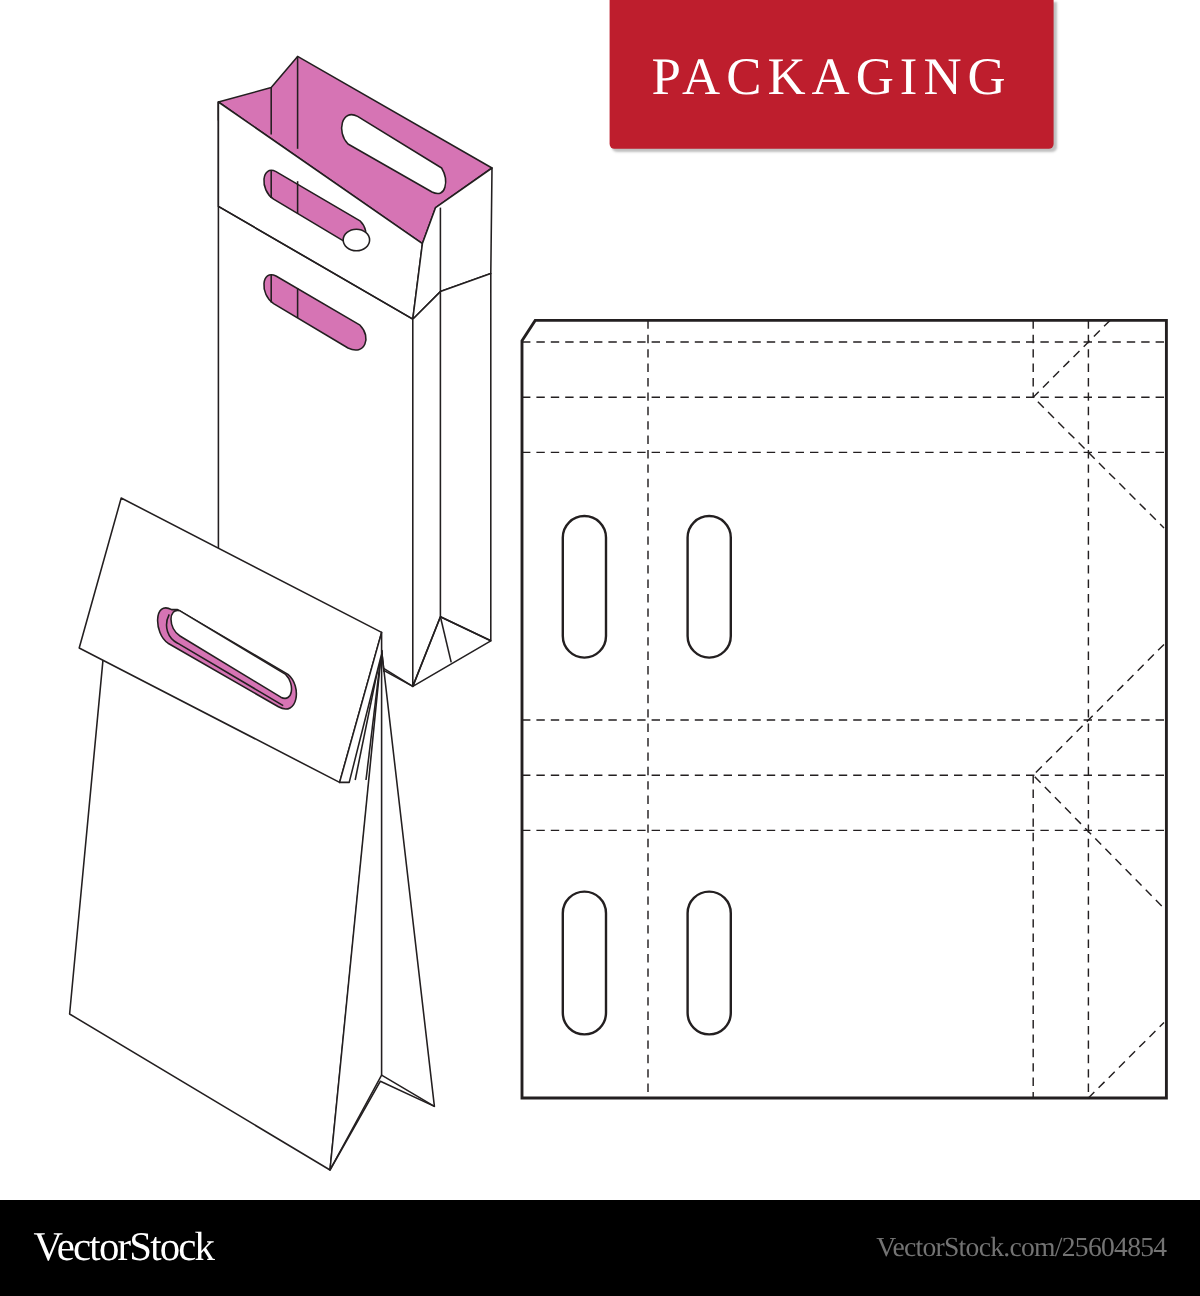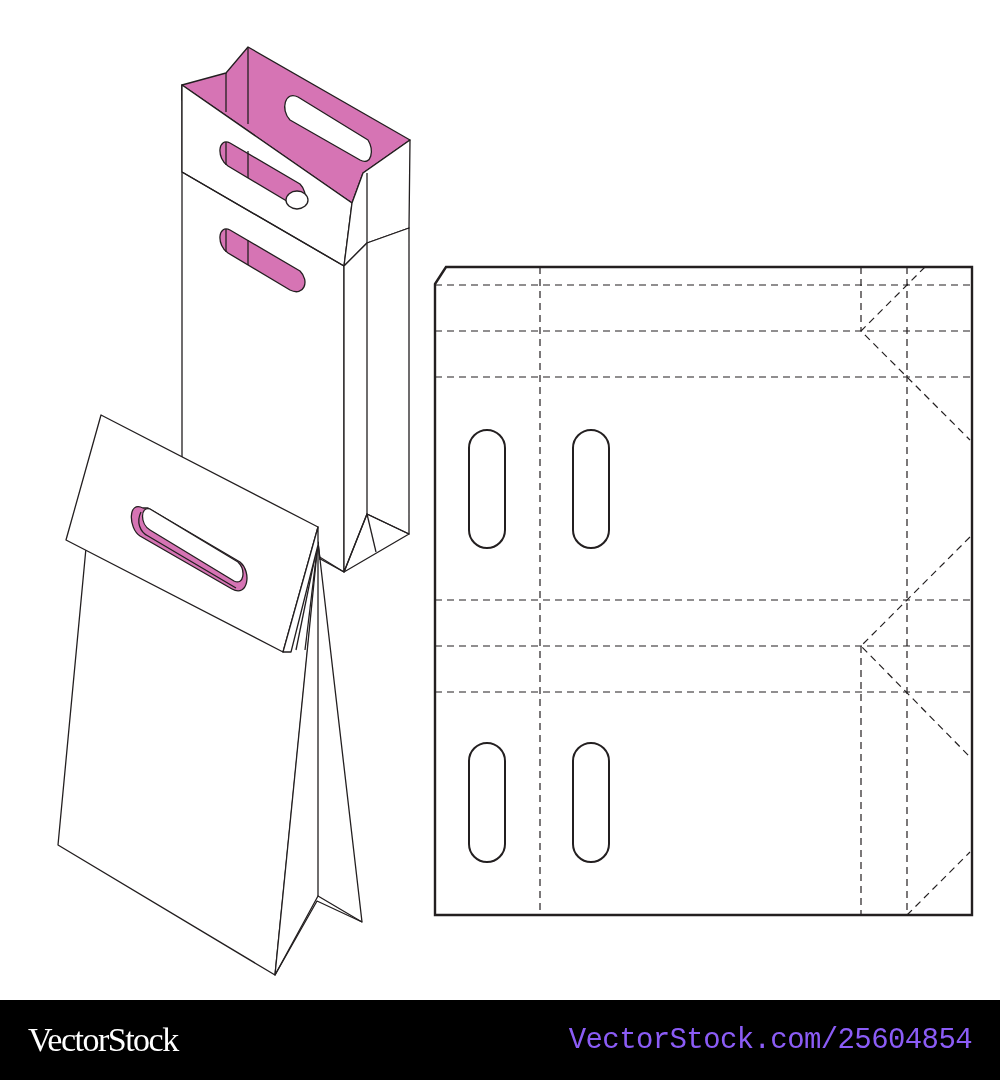--- a/index.html
+++ b/index.html
@@ -14,21 +14,21 @@
   .banner-text {
     color: #ffffff; font-family: "Liberation Serif", "DejaVu Serif", serif;
     font-size: 44px; letter-spacing: 5px; font-weight: normal; padding-top: 2px;
   }
   .footer {
     position: absolute; left: 0; top: 1000px; width: 1000px; height: 80px;
     display: flex; align-items: center; justify-content: space-between;
     box-sizing: border-box; padding: 0 28px 0 28px;
   }
   .footer-logo { color: #ffffff; font-size: 34px; letter-spacing: -1.5px; font-family: Liberation Serif, serif; }
-  .footer-url { color: #8b5cf6; font-size: 29px; letter-spacing: -0.6px; font-family: Liberation Mono, monospace; }
+  .footer-url { color: #737373; font-size: 23px; letter-spacing: -0.6px; font-family: Liberation Serif, serif; }
   svg { position: absolute; left: 0; top: 0; }
 </style>
 </head>
 <body>
 
 <div class="canvas">
   <svg width="1000" height="1000" viewBox="0 0 1000 1000">
 
     <g stroke="#231F20" stroke-width="1.3" fill="none" stroke-linejoin="round">
 
@@ -107,18 +107,21 @@
 
       <g stroke="#231F20" stroke-width="2" fill="#ffffff">
         <rect x="469" y="430" width="36" height="118" rx="18" ry="18"></rect>
         <rect x="573" y="430" width="36" height="118" rx="18" ry="18"></rect>
         <rect x="469" y="743" width="36" height="119" rx="18" ry="18"></rect>
         <rect x="573" y="743" width="36" height="119" rx="18" ry="18"></rect>
       </g>
     </g>
   </svg>
 
+  <div class="banner" style="background:#BE1E2D;">
+    <span class="banner-text">PACKAGING</span>
+  </div>
 </div>
 
 <div class="footer" style="background:#000000;">
   <span class="footer-logo">VectorStock</span>
   <span class="footer-url">VectorStock.com/25604854</span>
 </div>
 
 </body></html>

